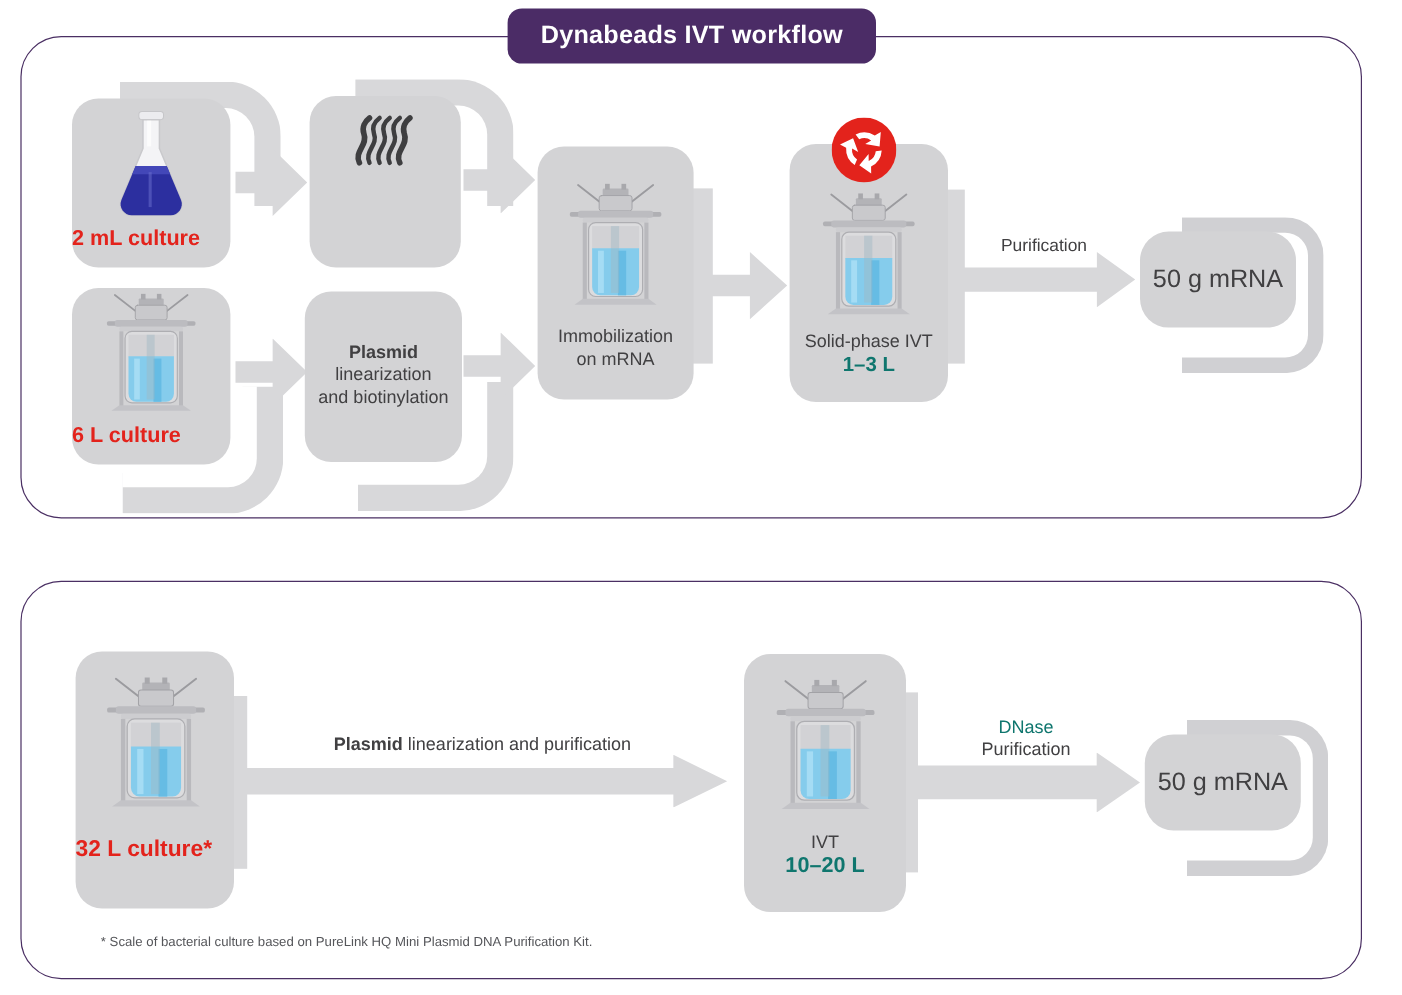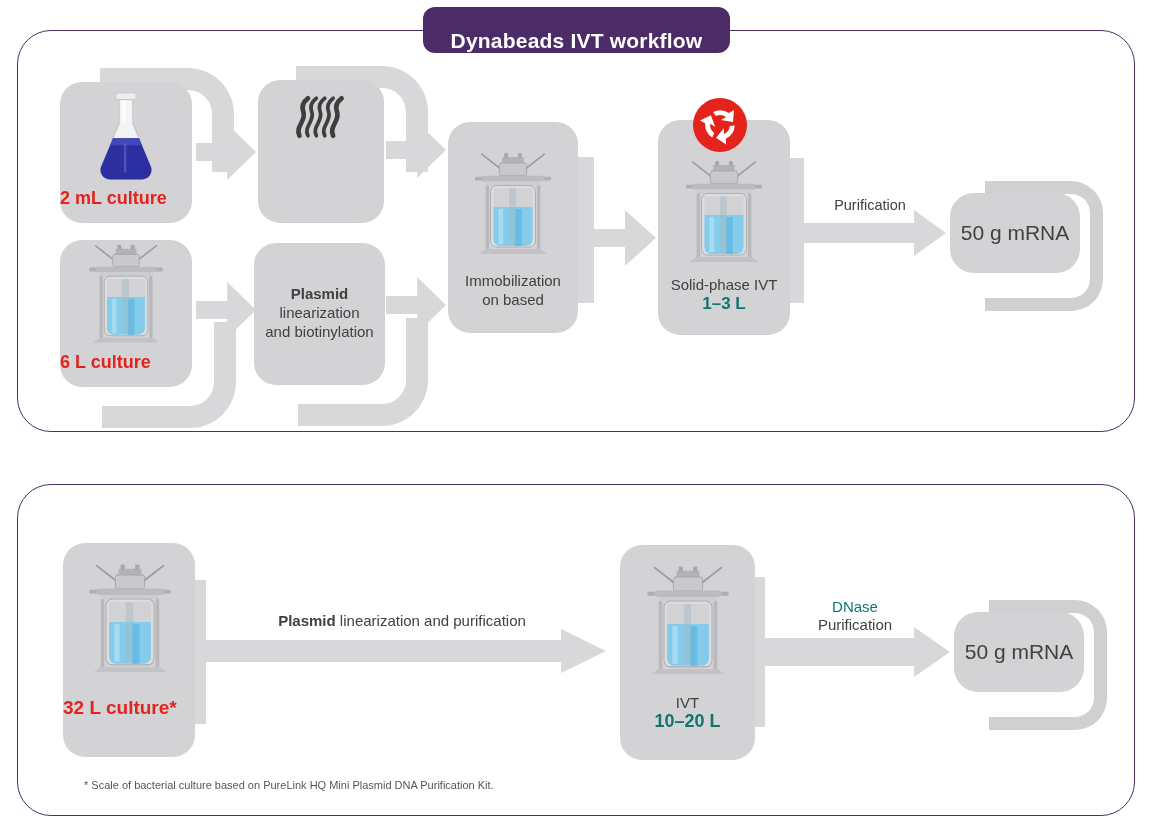--- a/index.html
+++ b/index.html
@@ -1,19 +1,19 @@
 <!DOCTYPE html>
 <html><head>
 <meta charset="utf-8">
 <style>
   html,body{margin:0;padding:0;background:#ffffff;}
   #stage{position:relative;width:1168px;height:829px;background:#ffffff;overflow:hidden;
          font-family:"Liberation Sans","DejaVu Sans",sans-serif;color:#414042;}
   .panel{position:absolute;border:1.6px solid #4a2f63;border-radius:34px;background:#ffffff;}
-  .banner{position:absolute;background:#4b2c66;border-radius:12px;display:flex;align-items:flex-end;
+  .banner{position:absolute;background:#4b2c66;border-radius:12px;display:flex;align-items:center;
           justify-content:center;color:#ffffff;font-weight:bold;font-size:21px;z-index:6;letter-spacing:.2px;}
   .box{position:absolute;background:#d3d3d5;border-radius:22px;z-index:2;}
   .box-sm{border-radius:24px;}
   .arrow{position:absolute;background:#d8d8da;z-index:1;}
   .tail{position:absolute;background:#d8d8da;z-index:1;}
   .hook{position:absolute;z-index:1;}
   .hook-top{border-top:22px solid #d8d8da;border-right:22px solid #d8d8da;border-top-right-radius:46px;}
   .hook-bot{border-bottom:22px solid #d8d8da;border-right:22px solid #d8d8da;border-bottom-right-radius:46px;}
   .bracket{position:absolute;border:13px solid #d0d0d3;border-left:none;
            border-top-right-radius:32px;border-bottom-right-radius:32px;z-index:1;}
@@ -155,21 +155,21 @@
 
   <div class="redlab" style="left:60px;top:188px;width:132px;">2 mL culture</div>
   <div class="redlab" style="left:60px;top:352px;width:132px;">6 L culture</div>
   <div class="lbl" style="left:254px;top:284px;width:131px;">
     <span class="bold">Plasmid</span><br>
     <span>linearization</span><br>
     <span>and biotinylation</span>
   </div>
   <div class="lbl" style="left:448px;top:271px;width:130px;">
     <span>Immobilization</span><br>
-    <span>on based</span>
+    <span>on mRNA</span>
   </div>
   <div class="lbl" style="left:658px;top:275px;width:132px;">
     <span>Solid-phase IVT</span><br>
     <span class="red" style="font-size:17px;">1–3 L</span>
   </div>
   <div class="arrowlabel" style="left:794px;top:196px;width:152px;">Purification</div>
   <div class="mrna" style="left:950px;top:193px;width:130px;height:80px;">50 g mRNA</div>
 
   <div class="panel" style="left:17px;top:484px;width:1116px;height:330px;"></div>
 

